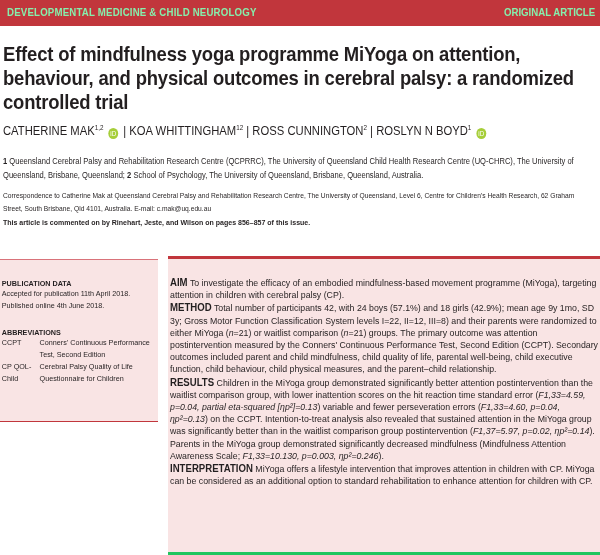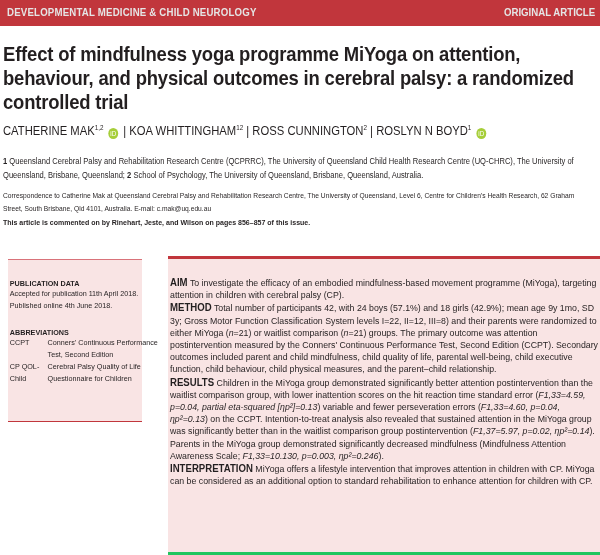--- a/index.html
+++ b/index.html
@@ -1,28 +1,28 @@
 <!DOCTYPE html>
 <html><head>
 <meta charset="utf-8">
 <style>
   html, body { margin:0; padding:0; background:#ffffff; }
   body { width:600px; height:555px; position:relative; overflow:hidden; font-family:"Liberation Sans", sans-serif; color:#231f20; }
-  .topbar { position:absolute; left:0; top:0; width:600px; height:26px; background:#c1363c; color:#e5e5e5; }
+  .topbar { position:absolute; left:0; top:0; width:600px; height:26px; background:#c1363c; color:#86efac; }
   .topbar .journal { position:absolute; left:7px; top:6px; font-size:10.5px; font-weight:bold; letter-spacing:0.2px; transform:scaleX(0.92); transform-origin:left; }
   .topbar .type { position:absolute; right:5px; top:6px; font-size:10.5px; font-weight:bold; transform:scaleX(0.92); transform-origin:right; }
   .title { position:absolute; left:3px; top:42px; width:600px; font-size:20.5px; font-weight:bold; line-height:24px; letter-spacing:-0.2px; transform:scaleX(0.9); transform-origin:left; white-space:nowrap; }
   .authors { position:absolute; left:3px; top:124px; font-size:12.5px; white-space:nowrap; transform:scaleX(0.9); transform-origin:left; color:#231f20; }
   .authors sup { font-size:7px; vertical-align:5px; }
   .orcid { display:inline-block; width:11px; height:11px; border-radius:50%; background:#a6ce39; color:#fff; font-size:7px; line-height:11px; text-align:center; vertical-align:-1px; margin:0 2px; }
   .affil { position:absolute; left:3px; top:154px; width:650px; font-size:8.5px; line-height:14px; transform:scaleX(0.89); transform-origin:left; }
   .affil b { font-weight:bold; }
   .corr { position:absolute; left:3px; top:189px; width:660px; font-size:7.6px; line-height:13px; transform:scaleX(0.88); transform-origin:left; }
   .comment { position:absolute; left:3px; top:218px; font-size:7.8px; font-weight:bold; transform:scaleX(0.9); transform-origin:left; white-space:nowrap; }
-  .leftbox { position:absolute; left:8px; top:259px; width:134px; height:161px; background:#f9e4e4; border-top:1px solid #d9737a; border-bottom:1px solid #c1363c; }
+  .leftbox { position:absolute; left:0; top:259px; width:158px; height:161px; background:#f9e4e4; border-top:1px solid #d9737a; border-bottom:1px solid #c1363c; }
   .leftbox .inner { transform:scaleX(0.9); transform-origin:left; width:176px; padding:0 0 0 2px; }
   .lb-h { font-size:8px; font-weight:bold; margin-top:19px; }
   .lb-t { font-size:8px; line-height:12px; }
   .lb-h2 { font-size:8px; font-weight:bold; margin-top:16px; }
   .abbr { display:flex; font-size:8px; line-height:12px; }
   .abbr .k { width:42px; flex:none; }
   .abbr .v { flex:1; }
   .rightbox { position:absolute; left:168px; top:256px; width:432px; height:293px; background:#f9e4e4; border-top:3px solid #c1363c; border-bottom:8px solid #22c55e; }
   .abstract { position:absolute; left:2px; top:17px; width:470px; font-size:9.6px; line-height:12.2px; transform:scaleX(0.915); transform-origin:left; color:#231f20; }
   .abstract p { margin:0; }

